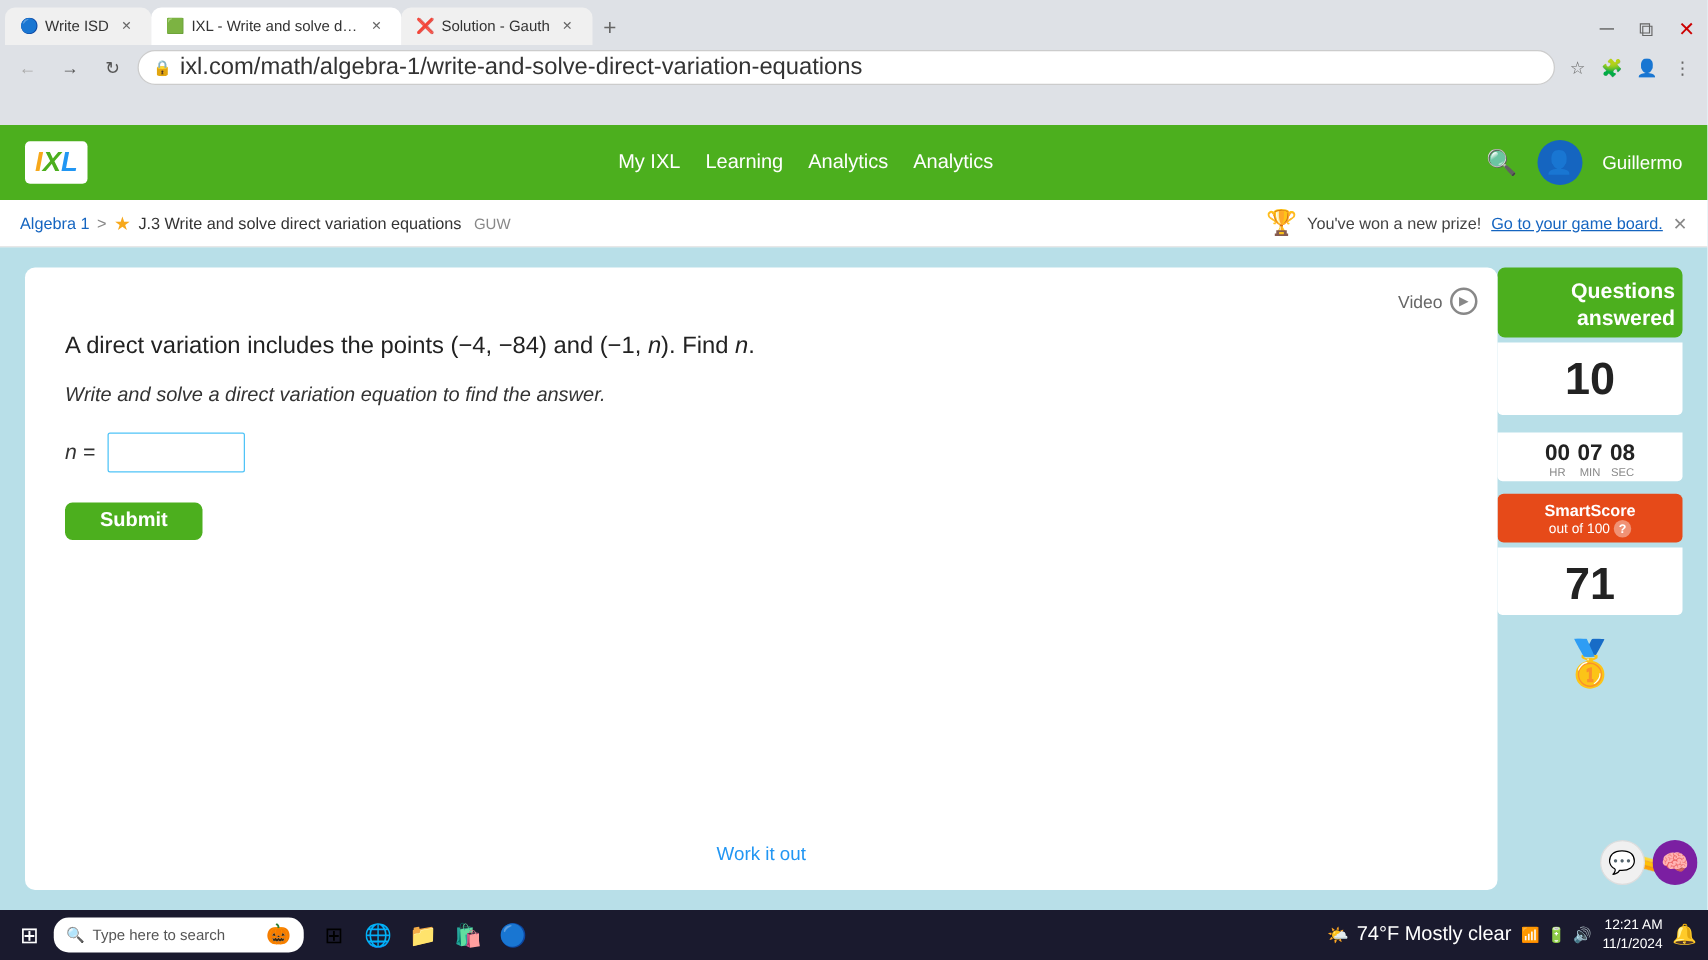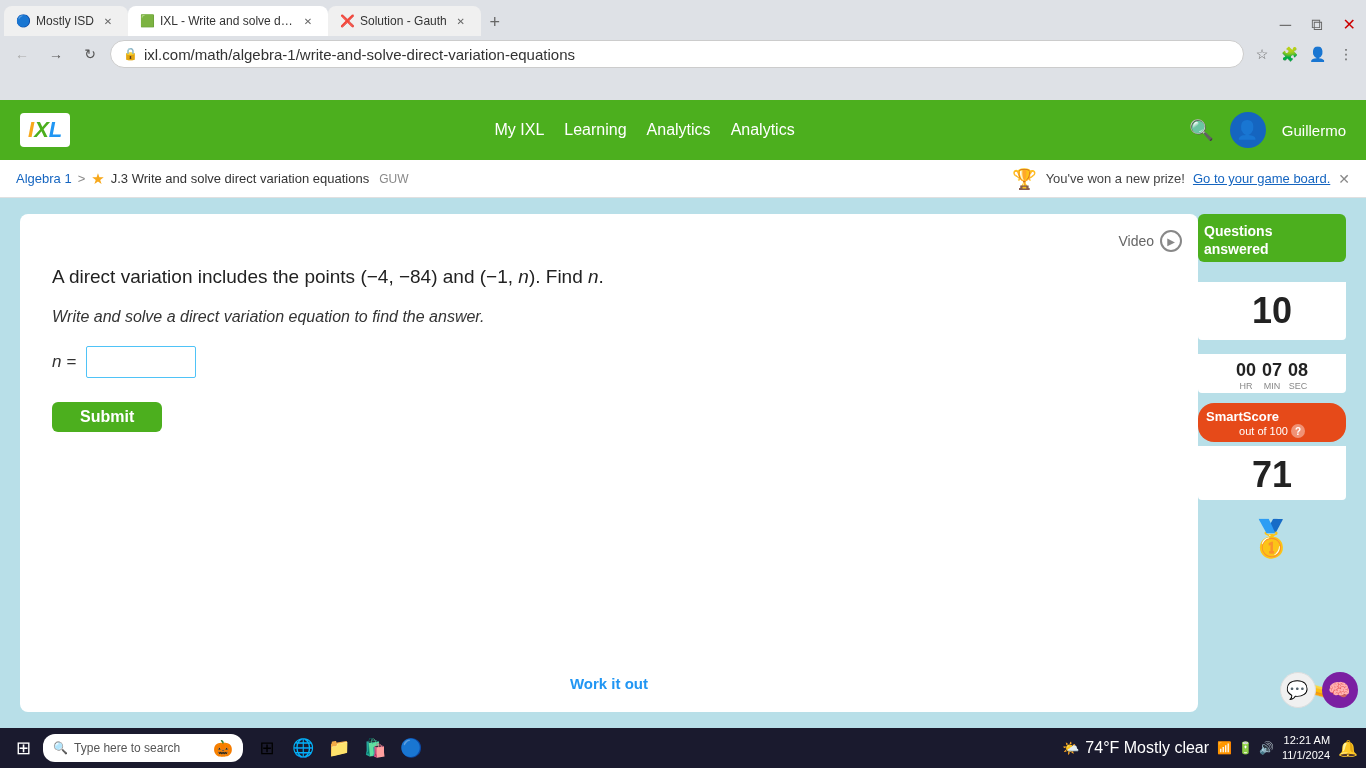--- a/index.html
+++ b/index.html
@@ -106,21 +106,21 @@
       background: #fff;
       border-radius: 14px;
       display: flex;
       align-items: center;
       padding: 0 12px;
       font-size: 13px;
       color: #333;
       border: 1px solid #ccc;
     }
     .address-lock { font-size: 12px; color: #555; margin-right: 6px; }
-    .address-text { flex: 1; font-size: 15px; color: #333; }
+    .address-text { flex: 1; font-size: 19px; color: #333; }
     .address-actions {
       display: flex;
       gap: 4px;
       align-items: center;
     }
     .addr-icon {
       width: 24px;
       height: 24px;
       display: flex;
       align-items: center;
@@ -306,52 +306,52 @@
       font-weight: 600;
       cursor: pointer;
     }
     .work-it-out {
       position: absolute;
       bottom: 20px;
       left: 50%;
       transform: translateX(-50%);
       color: #2196f3;
       font-size: 15px;
-      font-weight: 700;
+      font-weight: 400;
       cursor: pointer;
       text-decoration: none;
     }
 
     
     .side-panel {
       width: 148px;
       display: flex;
       flex-direction: column;
       gap: 10px;
     }
     .questions-answered-box {
       background: #4caf1e;
       border-radius: 6px;
       color: #fff;
-      text-align: left;
+      text-align: right;
       padding: 8px 6px 4px;
-      font-size: 14px;
+      font-size: 17px;
       font-weight: 600;
       line-height: 1.3;
     }
     .qa-number {
       font-size: 36px;
       font-weight: bold;
       color: #222;
       background: #fff;
       width: 100%;
       text-align: center;
       padding: 8px 0;
       border-radius: 0 0 4px 4px;
-      margin-top: 20px;
+      margin-top: 4px;
     }
     .time-elapsed-box {
       background: #2196f3;
       border-radius: 6px;
       color: #fff;
       text-align: center;
       padding: 6px;
       font-size: 13px;
       font-weight: 600;
       line-height: 1.3;
@@ -380,23 +380,23 @@
       color: #888;
     }
     .time-sep {
       font-size: 18px;
       color: #555;
       padding: 0 1px;
       align-self: flex-start;
     }
     .smart-score-box {
       background: #e64a19;
-      border-radius: 16px;
-      color: #fff;
-      text-align: left;
+      border-radius: 5px;
+      color: #fff;
+      text-align: center;
       padding: 6px 8px 4px;
       font-size: 13px;
       font-weight: 600;
     }
     .ss-sub {
       font-size: 11px;
       font-weight: normal;
       display: flex;
       align-items: center;
       justify-content: center;
@@ -546,21 +546,21 @@
   </style>
 </head>
 <body>
 
 <div class="browser-chrome">
 
   <div class="tabs-row">
 
     <div class="tab">
       <span class="tab-favicon">🔵</span>
-      <span class="tab-title">Mostly ISD</span>
+      <span class="tab-title">Write ISD</span>
       <span class="tab-close">✕</span>
     </div>
 
     <div class="tab active">
       <span class="tab-favicon">🟩</span>
       <span class="tab-title">IXL - Write and solve direct var...</span>
       <span class="tab-close">✕</span>
     </div>
 
     <div class="tab">

